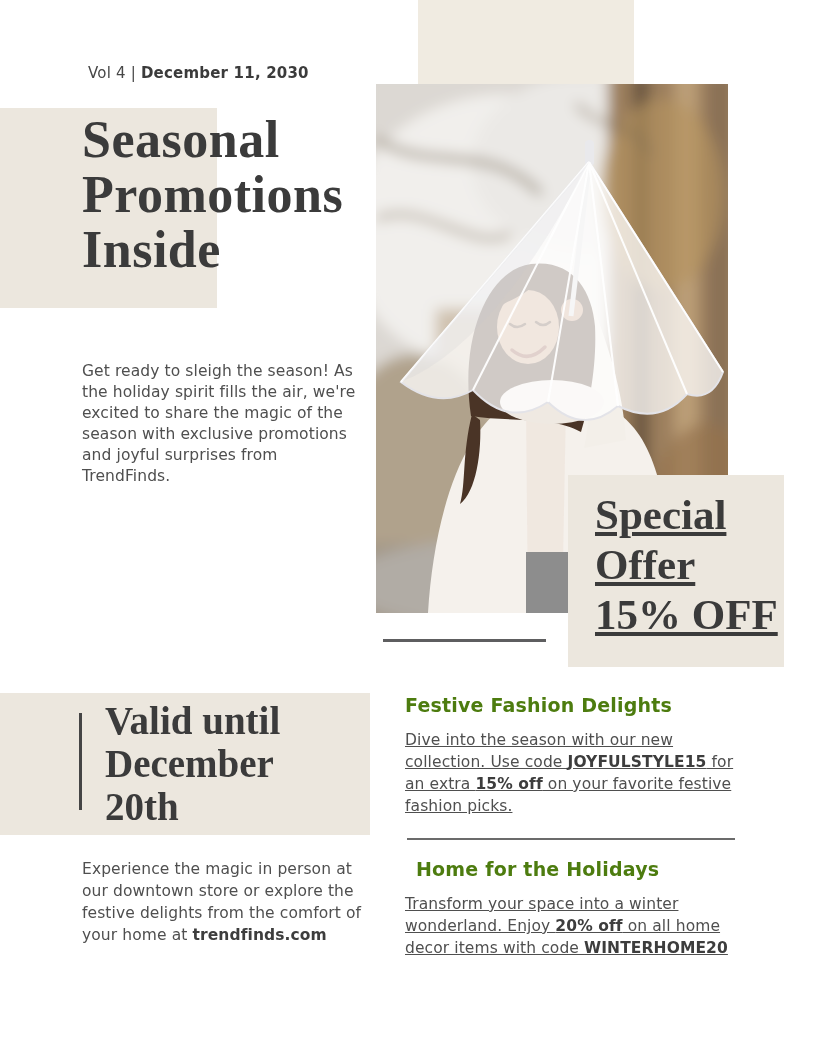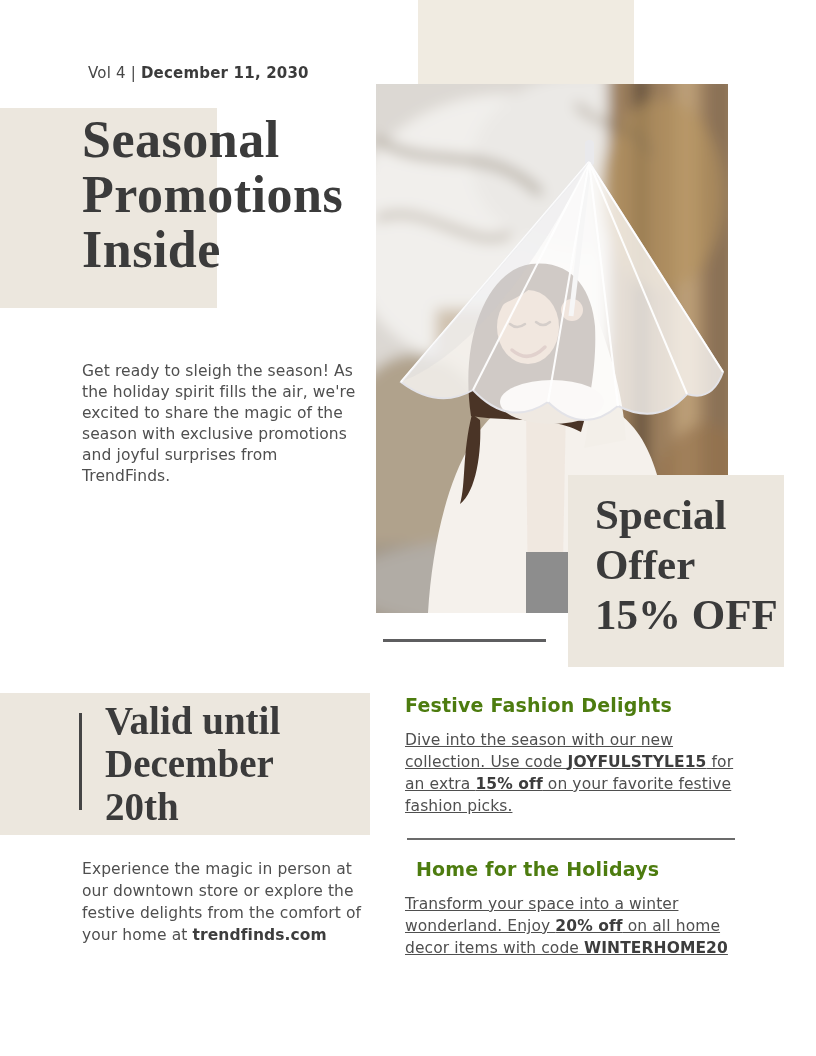--- a/index.html
+++ b/index.html
@@ -31,21 +31,21 @@
   .serif { font-family: "Liberation Serif", "DejaVu Serif", serif; font-weight: 700; color: var(--ink, #3B3B3B); }
   .hero-title {
     position: absolute; left: 82px; top: 112px;
     font-size: 52px; line-height: 55px; letter-spacing: 0.5px;
   }
   .hero-title span { display: block; }
   .offer-text {
     position: absolute; left: 595px; top: 490px;
     font-size: 43px; line-height: 50px;
   }
-  .offer-text span { display: block; }
+  .offer-text span { display: block; text-decoration: underline; }
   .validity-text {
     position: absolute; left: 105px; top: 699px;
     font-size: 39px; line-height: 43px;
   }
   .validity-text span { display: block; }
   .validity-bar {
     position: absolute; left: 79px; top: 713px;
     width: 3px; height: 97px; background: #454545;
   }
   

